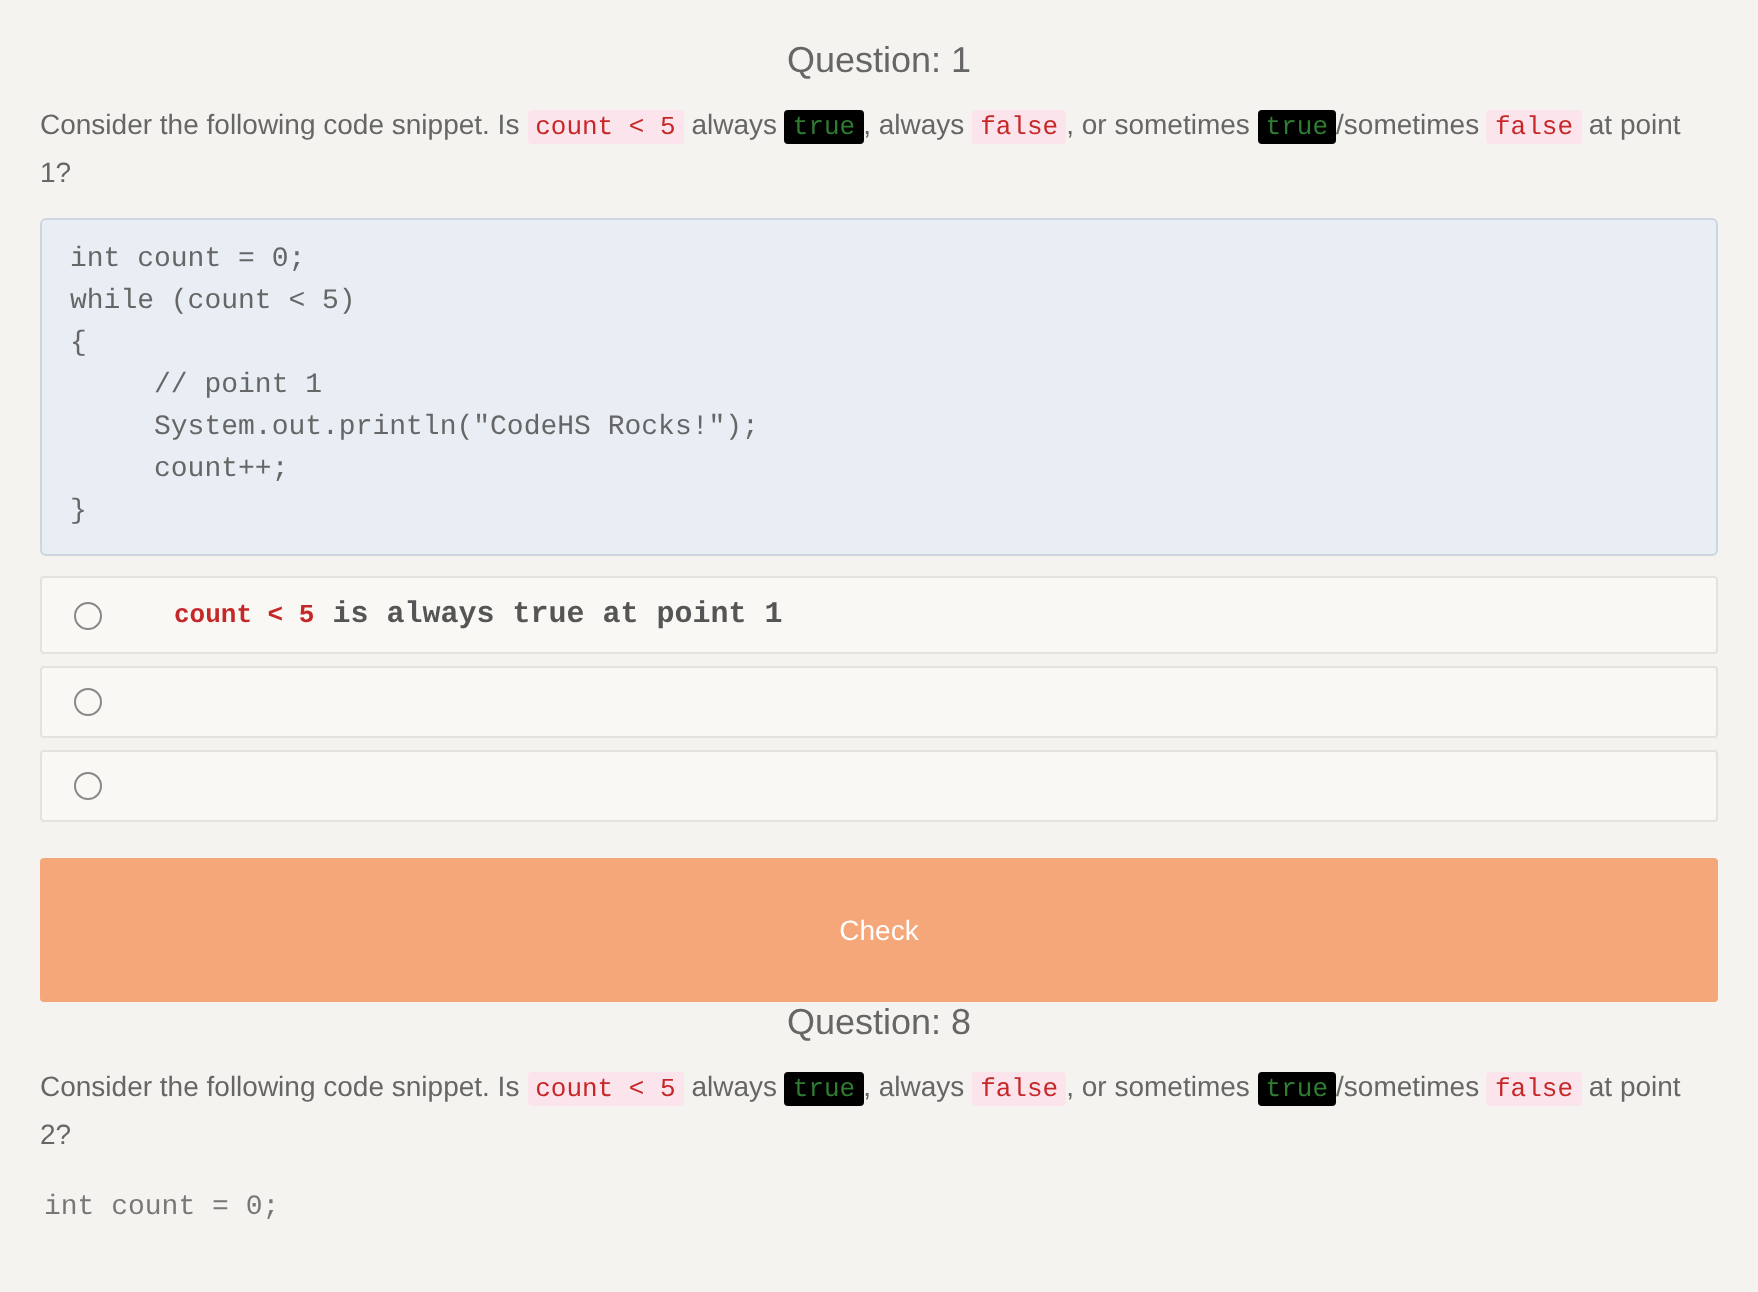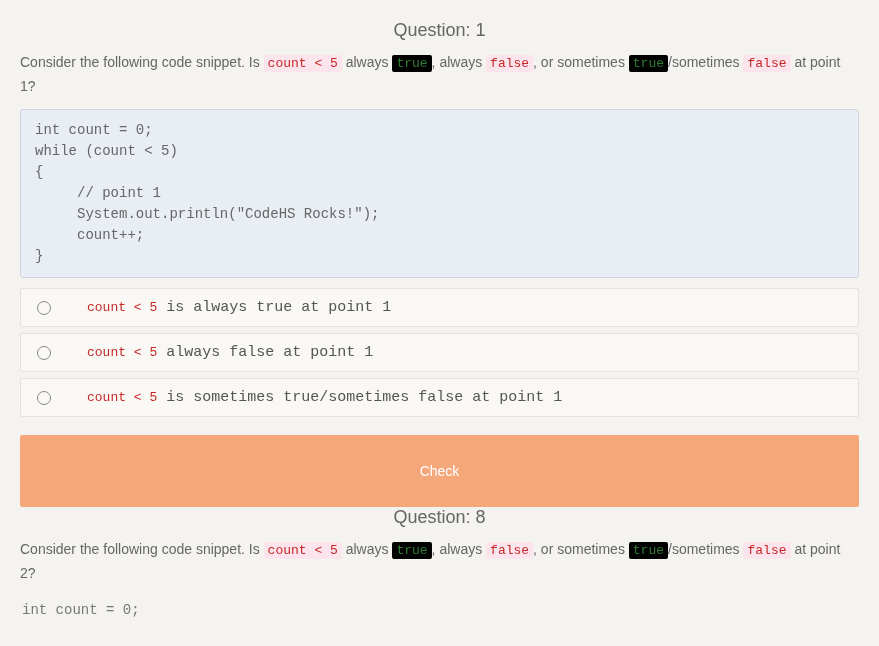--- a/index.html
+++ b/index.html
@@ -60,20 +60,21 @@
       width: 14px;
       height: 14px;
       border: 1.5px solid #888;
       border-radius: 50%;
       flex-shrink: 0;
     }
     .option-text {
       font-family: "Courier New", monospace;
       font-size: 15px;
       color: #555;
+      font-weight: bold;
     }
     .option-text .red {
       color: #c62828;
       font-family: "Courier New", monospace;
       font-size: 13px;
     }
     .check-btn {
       width: 100%;
       background: #f5a77a;
       color: #fff;
@@ -107,25 +108,23 @@
      count++;
 }</div>
 
   <div class="options">
     <div class="option-row">
       <div class="radio"></div>
       <div class="option-text"><span class="red">count &lt; 5</span><span> is always true at point 1</span></div>
     </div>
     <div class="option-row">
       <div class="radio"></div>
-      <div class="option-text"><span class="red">count &lt; 5</span><span> always false at point 1</span></div>
     </div>
     <div class="option-row">
       <div class="radio"></div>
-      <div class="option-text"><span class="red">count &lt; 5</span><span> is sometimes true/sometimes false at point 1</span></div>
     </div>
   </div>
 
   <button class="check-btn">Check</button>
 </div>
 
 <div class="question-block">
   <div class="question-title">Question: 8</div>
   <div class="question-text">
     <span>Consider the following code snippet. Is </span><span class="inline-code">count &lt; 5</span><span> always </span><span class="inline-code green">true</span><span>, always </span><span class="inline-code">false</span><span>, or sometimes </span><span class="inline-code green">true</span><span>/sometimes </span><span class="inline-code">false</span><span> at point 2?</span>

